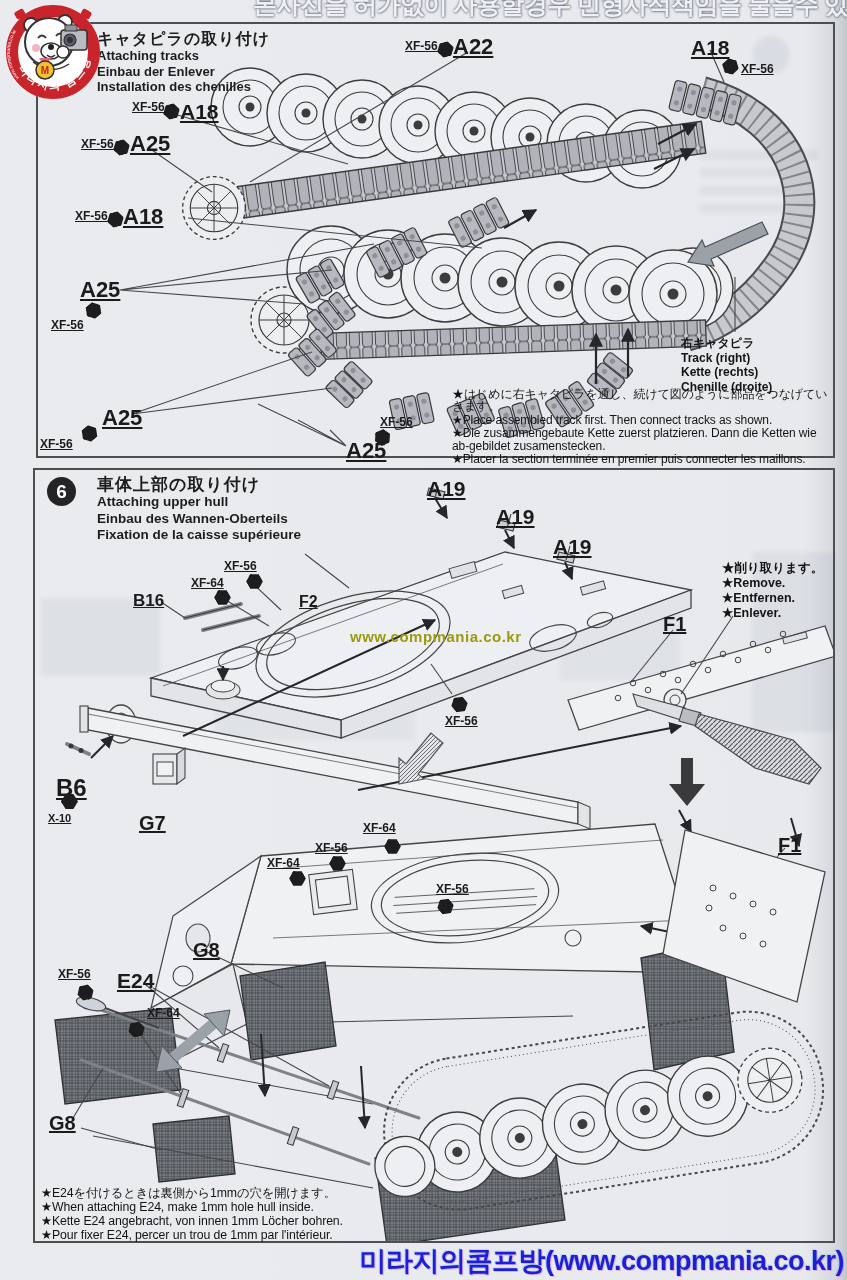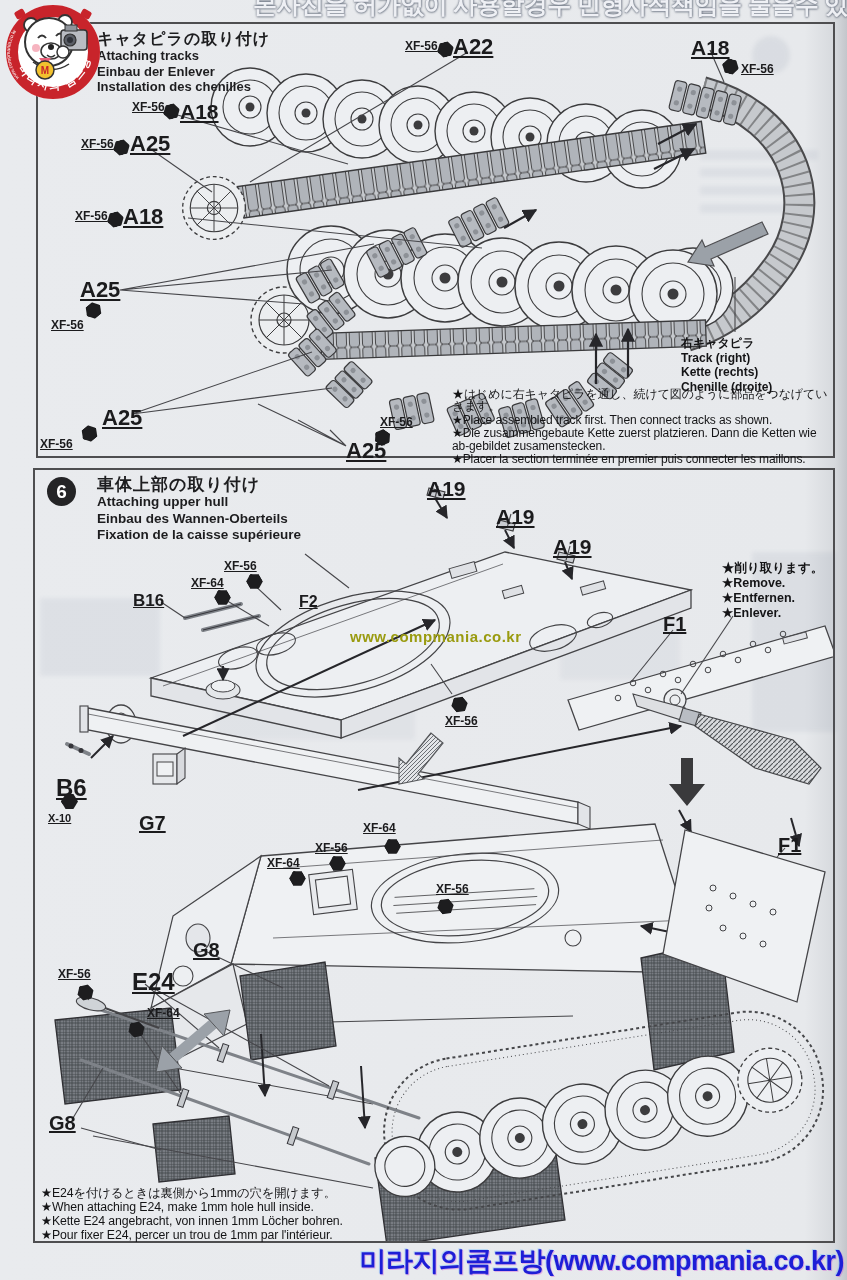--- a/index.html
+++ b/index.html
@@ -528,21 +528,21 @@
       <div class="ann" style="font-size: 12px; left: 315px; top: 842px;">XF-56</div>
       <div class="chip" style="transform: rotate(60deg); left: 329px; top: 856px;"></div>
       <div class="ann" style="font-size: 12px; left: 267px; top: 857px;">XF-64</div>
       <div class="chip" style="transform: rotate(60deg); left: 289px; top: 871px;"></div>
       <div class="ann" style="font-size: 12px; left: 436px; top: 883px;">XF-56</div>
       <div class="chip" style="transform: rotate(50deg); left: 437px; top: 899px;"></div>
       <div class="ann" style="font-size: 20px; left: 778px; top: 835px;">F1</div>
       <div class="ann" style="font-size: 20px; left: 193px; top: 940px;">G8</div>
       <div class="ann" style="font-size: 12px; left: 58px; top: 968px;">XF-56</div>
       <div class="chip" style="transform: rotate(45deg); left: 77px; top: 985px;"></div>
-      <div class="ann" style="font-size: 24px; left: 132px; top: 970px;">E24</div>
+      <div class="ann" style="font-size: 21px; left: 117px; top: 970px;">E24</div>
       <div class="ann" style="font-size: 12px; left: 147px; top: 1007px;">XF-64</div>
       <div class="chip" style="transform: rotate(45deg); left: 128px; top: 1022px;"></div>
       <div class="ann" style="font-size: 20px; left: 49px; top: 1113px;">G8</div>
     </div>
 
   <svg id="logo" width="100" height="104" viewBox="0 0 100 104">
     <circle cx="50" cy="52" r="47" fill="#fff"></circle>
     <circle cx="50" cy="52" r="41" fill="none" stroke="#c8242b" stroke-width="12"></circle>
     <rect x="12" y="10" width="10" height="8" rx="2" fill="#c8242b" transform="rotate(-30 17 14)"></rect>
     <rect x="78" y="10" width="10" height="8" rx="2" fill="#c8242b" transform="rotate(30 83 14)"></rect>

